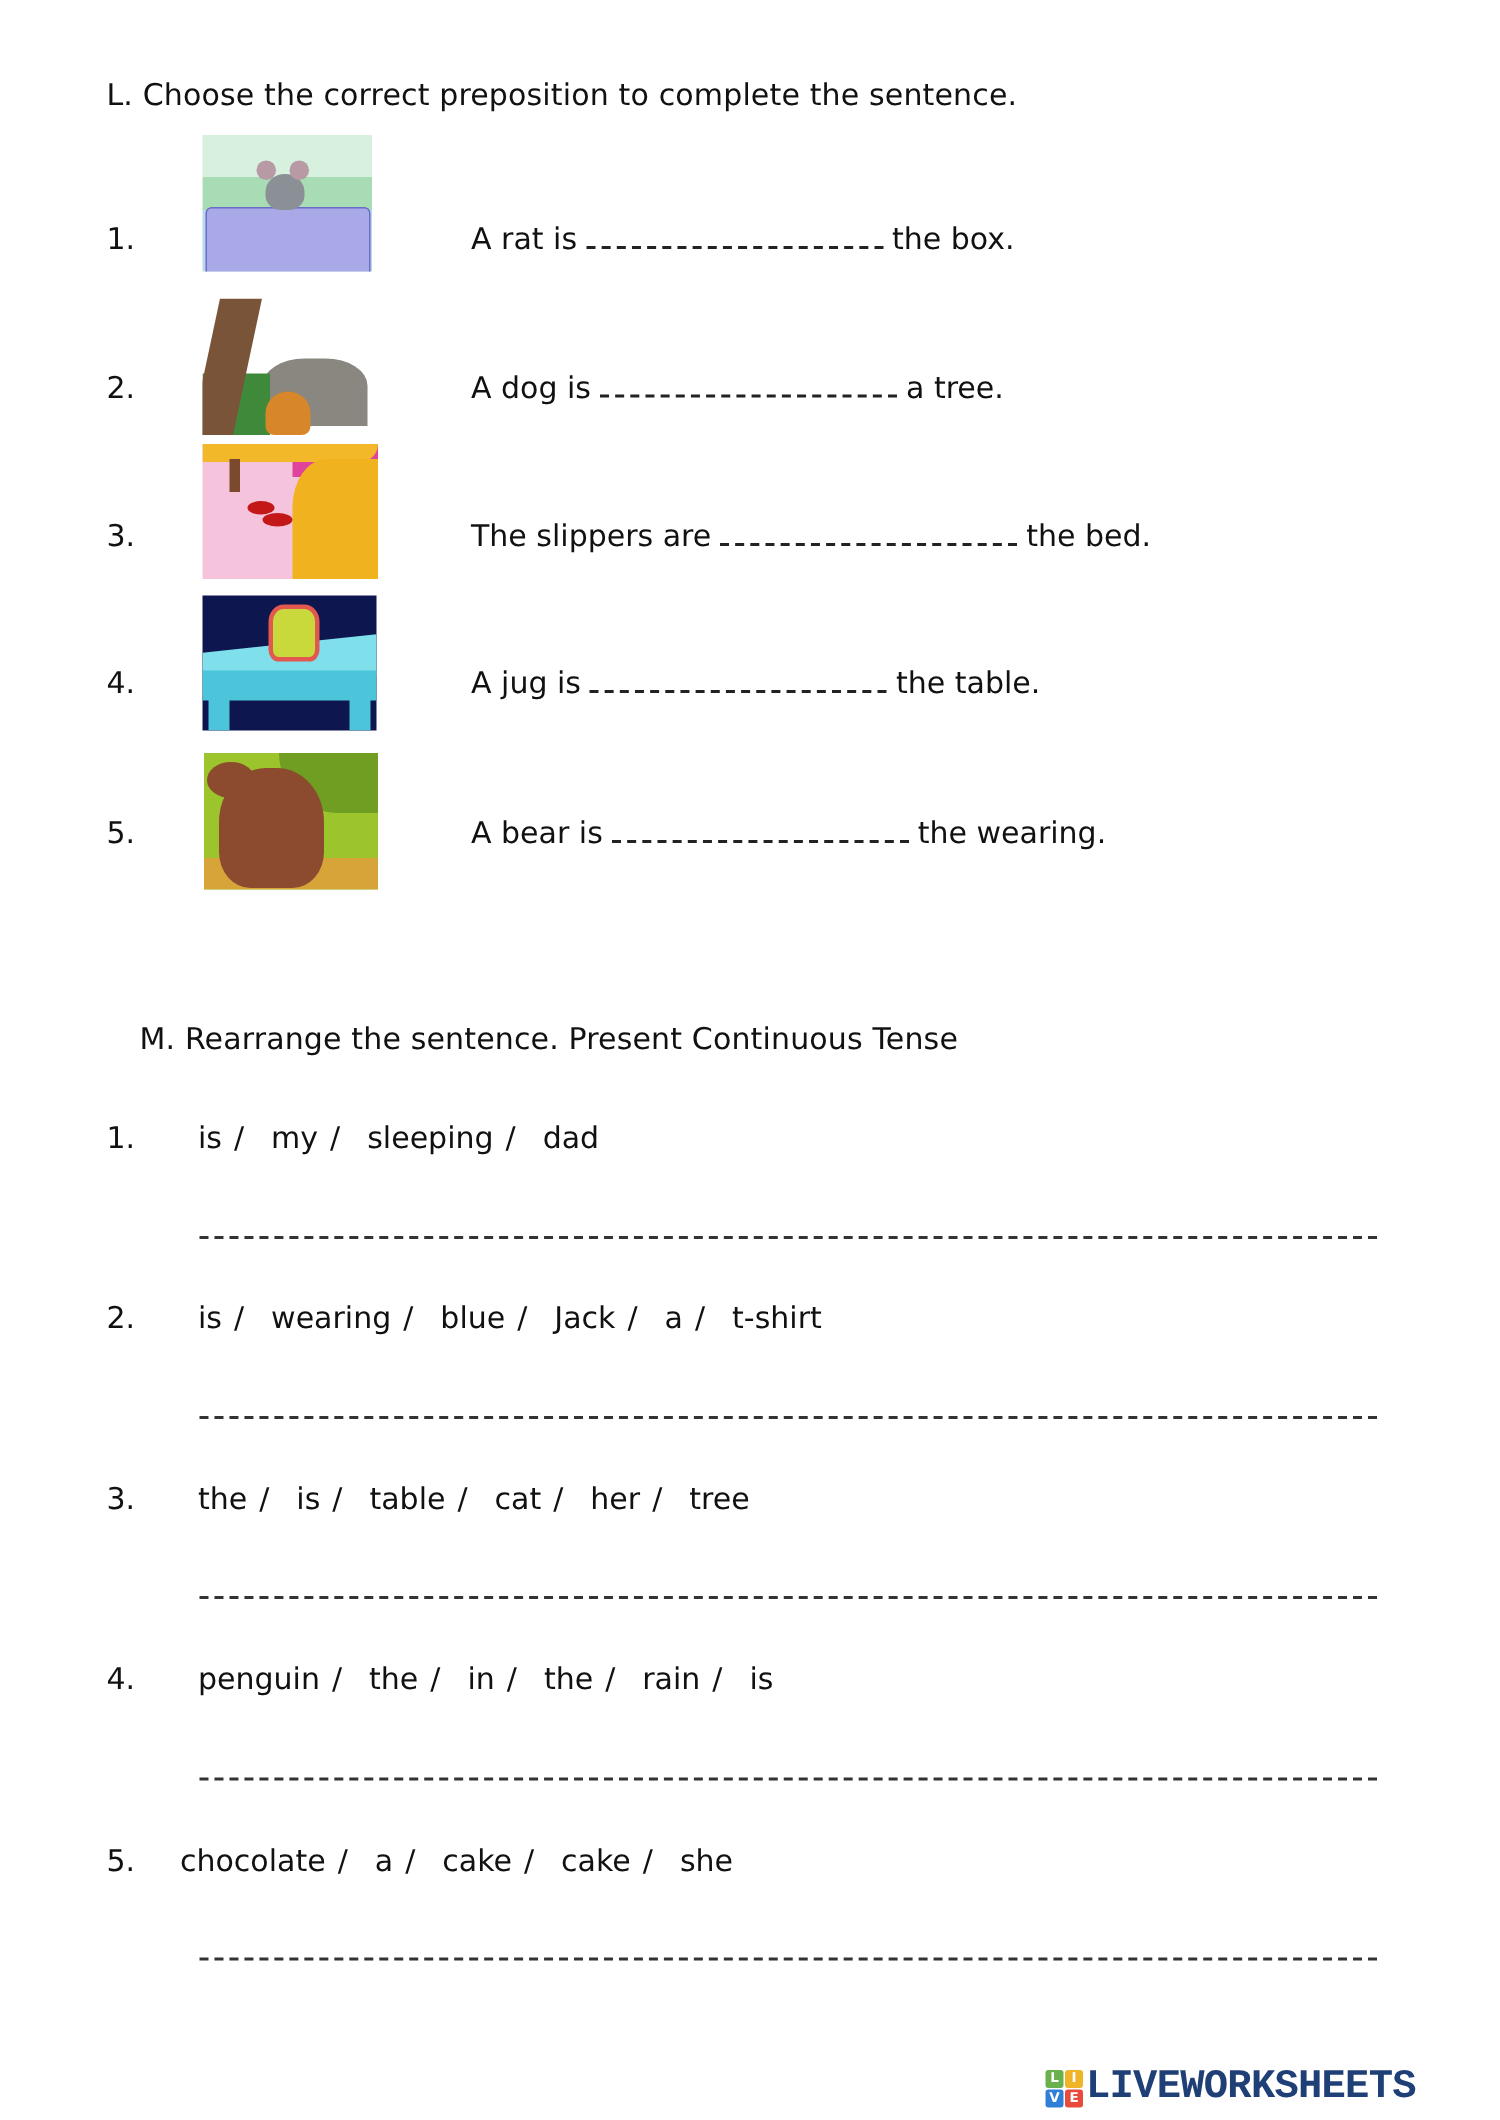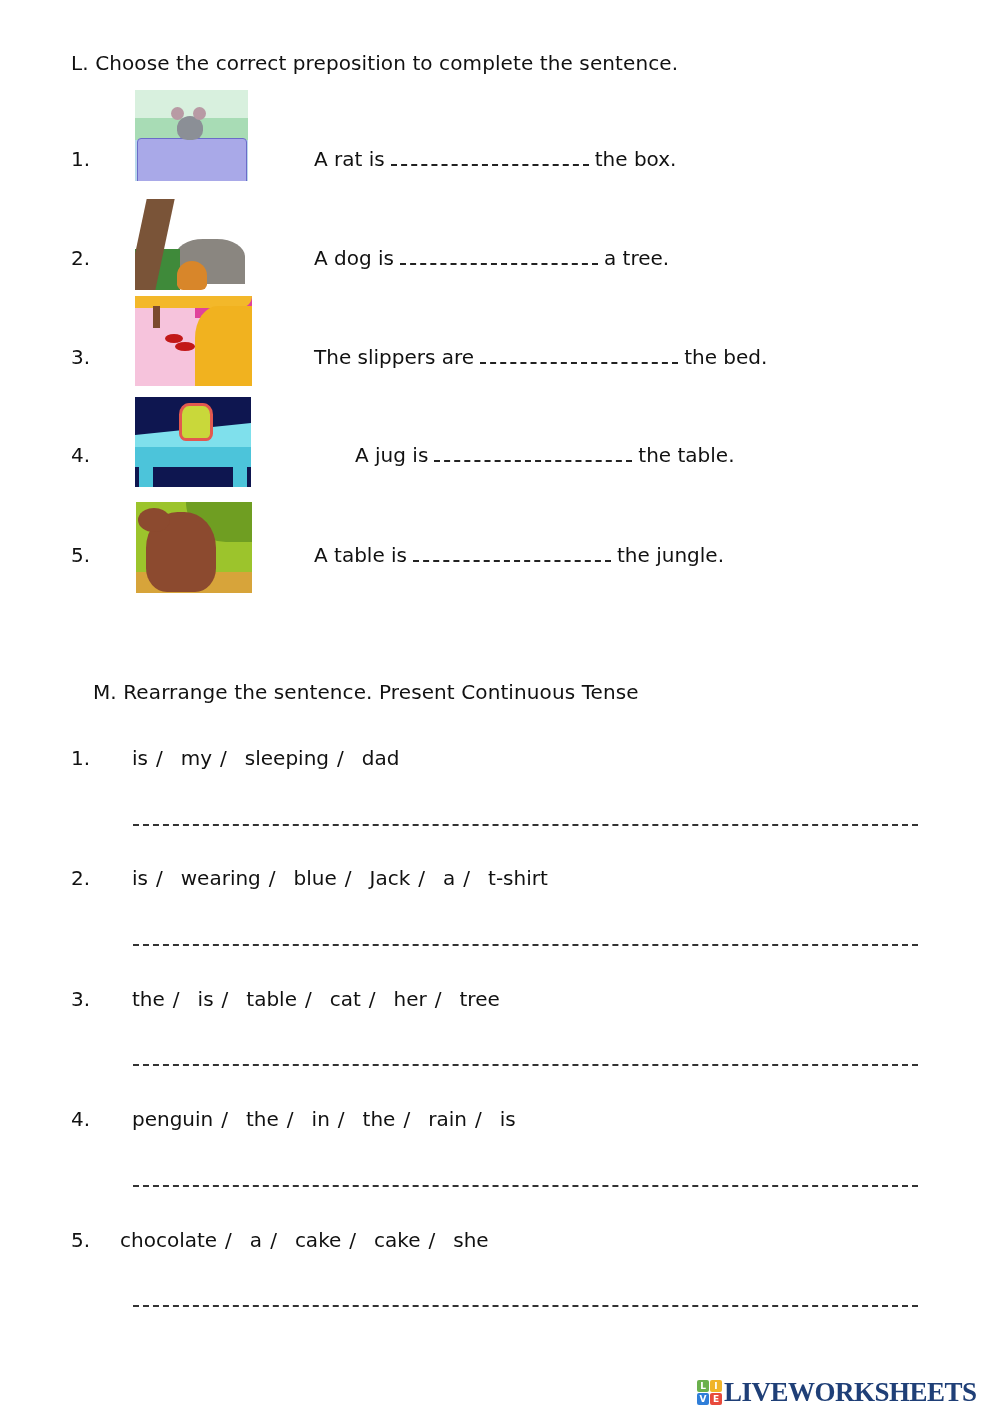--- a/index.html
+++ b/index.html
@@ -10,21 +10,21 @@
   .num { font-size: 20px; }
   .sentence { font-size: 20px; white-space: pre; }
   .blank { display: inline-block; width: 198px; border-bottom: 2px dashed #222; height: 14px; vertical-align: baseline; margin: 0 6px; }
   .pic { position: absolute; overflow: hidden; }
   .words { font-size: 20px; display: flex; gap: 0; white-space: pre; }
   .slash { margin: 0 18px 0 8px; }
   .ansline { position: absolute; left: 133px; width: 785px; height: 0; border-top: 2px dashed #333; }
   .logo { position: absolute; left: 697px; top: 1377px; display: flex; align-items: center; }
   .logo-grid { display: grid; grid-template-columns: 12px 12px; grid-template-rows: 12px 12px; gap: 1px; margin-right: 2px; }
   .lb { font-family: "DejaVu Sans", sans-serif; font-size: 9px; font-weight: bold; color: #fff; display:flex; align-items:center; justify-content:center; border-radius: 2px; }
-  .logo-text { font-family: Liberation Serif, serif; font-weight: bold; font-size: 27px; color: #1f3f77; letter-spacing: -0.5px; }
+  .logo-text { font-family: Liberation Mono, monospace; font-weight: bold; font-size: 27px; color: #1f3f77; letter-spacing: -0.5px; }
 </style>
 </head>
 <body>
 
 <div class="abs heading" style="left:71px; top:51px;">L. Choose the correct preposition to complete the sentence.</div>
 
 <div class="abs num" style="left:71px; top:147px;">1.</div>
 <div class="pic" style="left:135px; top:90px; width:113px; height:91px; background:#d8f0de;">
   <div style="position:absolute;left:0;top:28px;width:113px;height:22px;background:#a8dcb5;"></div>
   <div style="position:absolute;left:0;top:50px;width:113px;height:41px;background:#b9d8ec;"></div>
@@ -56,30 +56,30 @@
 <div class="abs sentence" style="left:314px; top:345px;"><span>The slippers are</span><span class="blank"></span><span>the bed.</span></div>
 
 <div class="abs num" style="left:71px; top:443px;">4.</div>
 <div class="pic" style="left:135px; top:397px; width:116px; height:90px; background:#0e1650;">
   <div style="position:absolute;left:0;top:32px;width:116px;height:28px;background:#7fe0ec;transform:skewY(-6deg);"></div>
   <div style="position:absolute;left:0;top:50px;width:116px;height:20px;background:#4cc4da;"></div>
   <div style="position:absolute;left:4px;top:68px;width:14px;height:22px;background:#4cc4da;"></div>
   <div style="position:absolute;left:98px;top:68px;width:14px;height:22px;background:#4cc4da;"></div>
   <div style="position:absolute;left:44px;top:6px;width:28px;height:32px;background:#c9d83a;border:3px solid #e2584f;border-radius:30% 30% 20% 20%;"></div>
 </div>
-<div class="abs sentence" style="left:314px; top:443px;margin-left:41px;"><span>A jug is</span><span class="blank"></span><span>the table.</span></div>
+<div class="abs sentence" style="left:314px; top:443px;"><span>A jug is</span><span class="blank"></span><span>the table.</span></div>
 
 <div class="abs num" style="left:71px; top:543px;">5.</div>
 <div class="pic" style="left:136px; top:502px; width:116px; height:91px; background:#9cc42c;">
   <div style="position:absolute;left:50px;top:0;width:66px;height:40px;background:#6f9e22;border-radius:0 0 0 40px;"></div>
   <div style="position:absolute;left:0;top:70px;width:116px;height:21px;background:#d7a43a;"></div>
   <div style="position:absolute;left:10px;top:10px;width:70px;height:80px;background:#8c4a2f;border-radius:45% 45% 30% 30%;"></div>
   <div style="position:absolute;left:2px;top:6px;width:32px;height:24px;background:#8c4a2f;border-radius:50%;"></div>
 </div>
-<div class="abs sentence" style="left:314px; top:543px;"><span>A table is</span><span class="blank"></span><span>the jungle.</span></div>
+<div class="abs sentence" style="left:314px; top:543px;"><span>A bear is</span><span class="blank"></span><span>the wearing.</span></div>
 
 <div class="abs heading" style="left:71px; top:680px;margin-left:22px;">M. Rearrange the sentence. Present Continuous Tense</div>
 
 <div class="abs num" style="left:71px; top:746px;">1.</div>
 <div class="abs words" style="left:132px; top:746px;">
   <span>is</span><span class="slash">/</span>
   <span>my</span><span class="slash">/</span>
   <span>sleeping</span><span class="slash">/</span>
   <span>dad</span>
 </div>

